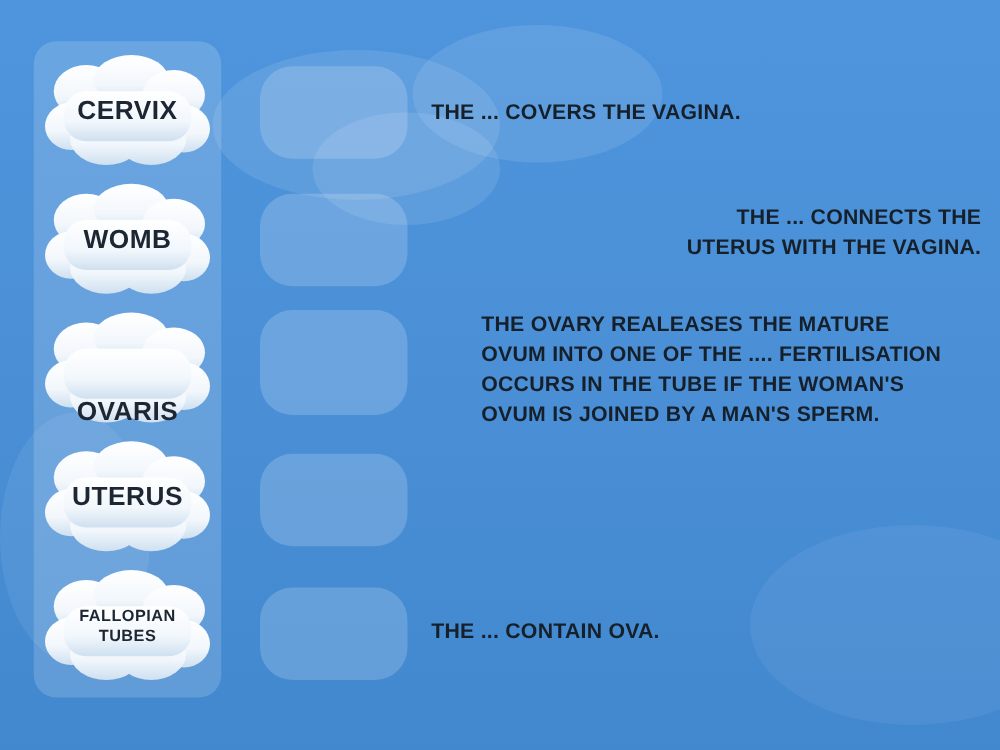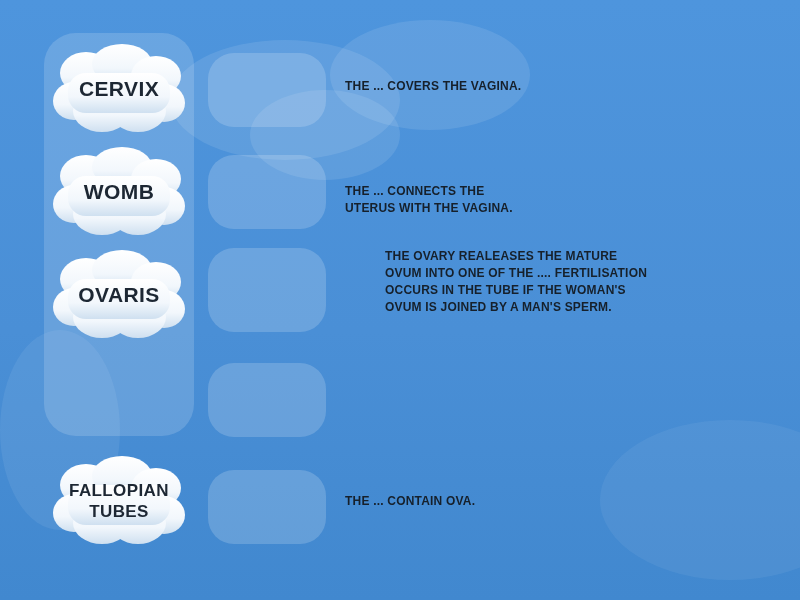--- a/index.html
+++ b/index.html
@@ -34,24 +34,23 @@
   .bg-cloud.c3 { left: 250px;  top: 90px;  width: 150px; height: 90px;  }
   .bg-cloud.c4 { left: 0px;    top: 330px; width: 120px; height: 200px; background: rgba(255,255,255,0.07);}
   .bg-cloud.c5 { left: 600px;  top: 420px; width: 260px; height: 160px; background: rgba(255,255,255,0.06);}
 
   
   #word-panel {
     position: absolute;
     left: 27px;
     top: 33px;
     width: 150px;
-    height: 403px;
+    height: 525px;
     background: rgba(255, 255, 255, 0.16);
-    border-radius: 32px;
-    margin-left: 17px;
+    border-radius: 18px;
   }
 
   .word-tile {
     position: absolute;
     left: 8px;
     width: 134px;
     height: 92px;
     display: flex;
     align-items: center;
     justify-content: center;
@@ -69,27 +68,27 @@
     position: relative;
     z-index: 3;
     color: #1d2733;
     font-weight: bold;
     font-size: 21px;
     letter-spacing: 0.4px;
     line-height: 1.05;
     padding: 0 8px;
   }
   .word-tile.small .word-label {
-    font-size: 17px;
+    font-size: 13px;
     line-height: 1.25;
   }
 
   .wt0 { top: 10px; }
   .wt1 { top: 113px; }
-  .wt2 { top: 216px; }
+  .wt2 { top: 216px; align-items: flex-end; }
   .wt3 { top: 319px; }
   .wt4 { top: 422px; }
 
   
   .drop-slot {
     position: absolute;
     left: 208px;
     width: 118px;
     background: rgba(255, 255, 255, 0.18);
     border-radius: 26px;
@@ -101,27 +100,27 @@
   .ds3 { top: 363px; height: 74px; }
   .ds4 { top: 470px; height: 74px; }
 
   
   .clue {
     position: absolute;
     left: 345px;
     width: 440px;
     color: #16202b;
     font-weight: bold;
-    font-size: 12px;
+    font-size: 17px;
     line-height: 1.42;
     letter-spacing: 0.2px;
     white-space: pre-line;
   }
   .cl0 { top: 78px; }
-  .cl1 { top: 183px; }
+  .cl1 { top: 162px; text-align: right; }
   .cl2 { top: 248px; margin-left: 40px; }
   .cl3 { top: 379px; }
   .cl4 { top: 493px; }
 </style>
 </head>
 <body>
 
 <div id="stage">
 
   <div class="bg-cloud c1"></div>
@@ -180,20 +179,35 @@
           <ellipse cx="22" cy="58" rx="21" ry="19"></ellipse>
           <ellipse cx="112" cy="60" rx="21" ry="19"></ellipse>
           <ellipse cx="50" cy="68" rx="29" ry="21"></ellipse>
           <ellipse cx="86" cy="68" rx="28" ry="21"></ellipse>
           <rect x="16" y="30" width="102" height="40" rx="18"></rect>
         </g>
       </svg>
       <span class="word-label">OVARIS</span>
     </div>
 
+    <div class="word-tile wt3">
+      <svg class="cloud-shape" viewBox="0 0 134 92">
+        <g fill="url(#cg0)">
+          <ellipse cx="34" cy="30" rx="26" ry="21"></ellipse>
+          <ellipse cx="70" cy="21" rx="30" ry="20"></ellipse>
+          <ellipse cx="104" cy="33" rx="25" ry="20"></ellipse>
+          <ellipse cx="22" cy="58" rx="21" ry="19"></ellipse>
+          <ellipse cx="112" cy="60" rx="21" ry="19"></ellipse>
+          <ellipse cx="50" cy="68" rx="29" ry="21"></ellipse>
+          <ellipse cx="86" cy="68" rx="28" ry="21"></ellipse>
+          <rect x="16" y="30" width="102" height="40" rx="18"></rect>
+        </g>
+      </svg>
+      <span class="word-label">UTERUS</span>
+    </div>
 
     <div class="word-tile wt4 small">
       <svg class="cloud-shape" viewBox="0 0 134 92">
         <g fill="url(#cg0)">
           <ellipse cx="34" cy="30" rx="26" ry="21"></ellipse>
           <ellipse cx="70" cy="21" rx="30" ry="20"></ellipse>
           <ellipse cx="104" cy="33" rx="25" ry="20"></ellipse>
           <ellipse cx="22" cy="58" rx="21" ry="19"></ellipse>
           <ellipse cx="112" cy="60" rx="21" ry="19"></ellipse>
           <ellipse cx="50" cy="68" rx="29" ry="21"></ellipse>

